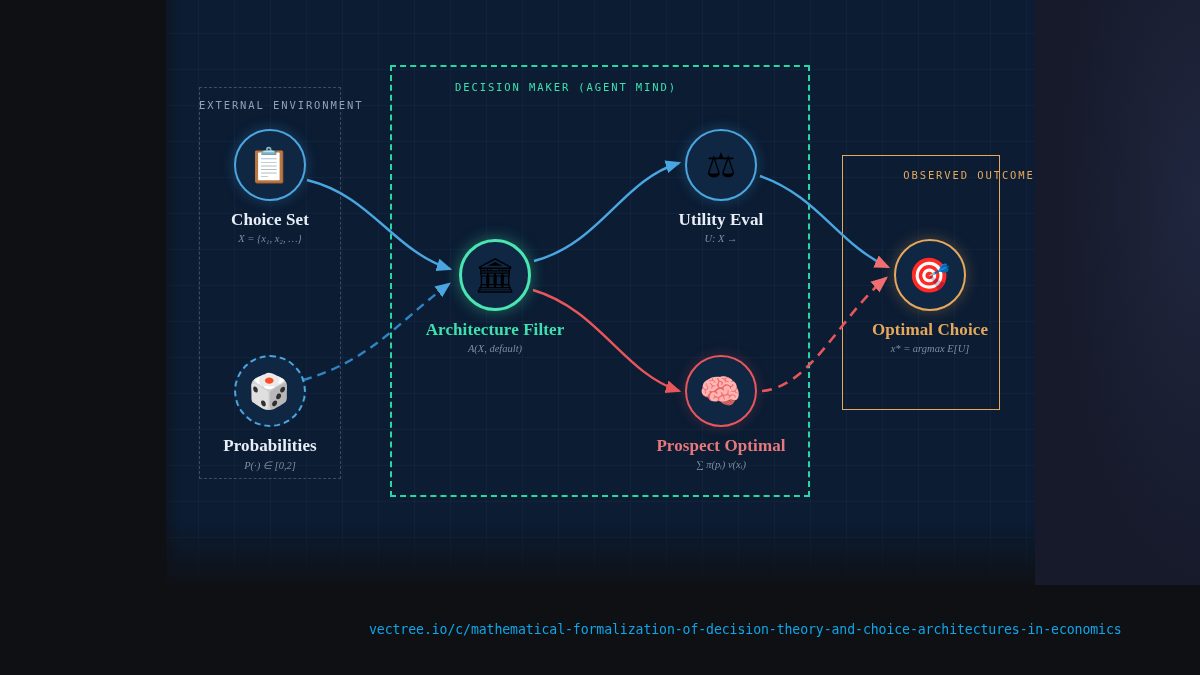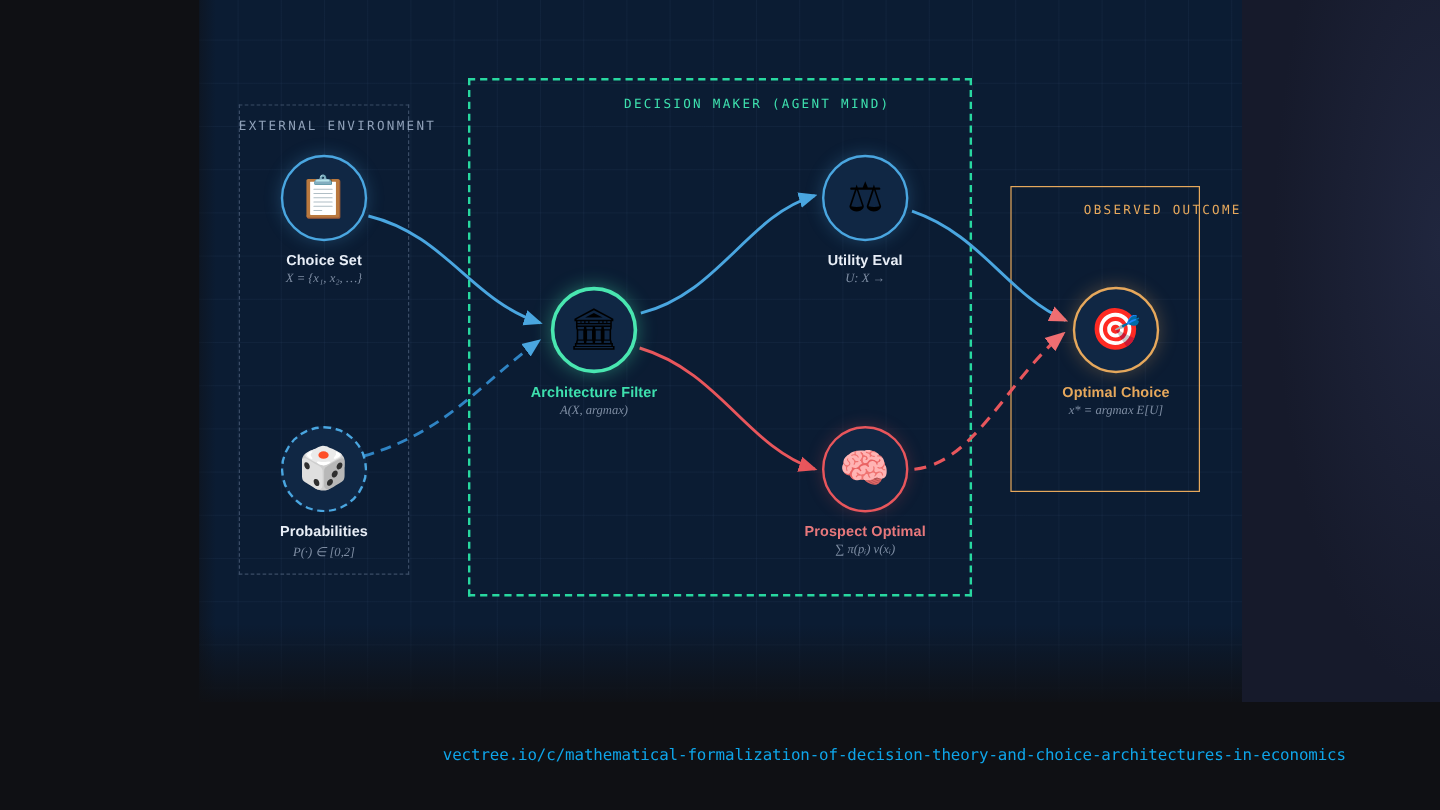--- a/index.html
+++ b/index.html
@@ -62,21 +62,21 @@
   #box-external {
     left:199px; top:87px; width:142px; height:392px;
     border:1px dashed rgba(150,170,200,0.34);
   }
   #label-external { left:199px; top:99px; color:#8fa0b8; }
 
   #box-decision {
     left:390px; top:65px; width:420px; height:432px;
     border:2px dashed #28d8a0;
   }
-  #label-decision { left:390px; top:81px; width:352px; text-align:right; color:#3ee0ae; }
+  #label-decision { left:390px; top:81px; width:352px; text-align:center; color:#3ee0ae; }
 
   #box-outcome {
     left:842px; top:155px; width:158px; height:255px;
     border:1.6px solid #e6a85c;
   }
   #label-outcome { left:842px; top:169px; width:158px; text-align:center; color:#e6a85c;margin-left:48px; }
 
   
   .node { position:absolute; width:200px; margin-left:-100px; text-align:center; }
   .node .ring {
@@ -84,22 +84,22 @@
     margin:0 auto; display:flex; align-items:center; justify-content:center;
     background:#102744;
     font-size:34px; line-height:1;
   }
   .node .ring.solid-blue   { border:2.5px solid #4aa6e0; box-shadow:0 0 14px rgba(74,166,224,0.28); }
   .node .ring.dashed-blue  { border:2.5px dashed #4aa6e0; }
   .node .ring.solid-green  { border:3px solid #49e6b0; box-shadow:0 0 16px rgba(73,230,176,0.40); }
   .node .ring.solid-red    { border:2.5px solid #e8565c; box-shadow:0 0 14px rgba(232,86,92,0.22); }
   .node .ring.solid-orange { border:2.5px solid #e6a85c; box-shadow:0 0 16px rgba(230,168,92,0.30); }
   .node .n-title {
-    margin-top:9px; font-size:12px; font-weight:bold; letter-spacing:0.1px;
-    font-family:Liberation Sans, sans-serif;
+    margin-top:9px; font-size:17px; font-weight:bold; letter-spacing:0.1px;
+    font-family:Liberation Serif, serif;
     text-align:center;
   }
   .node .n-sub {
     margin-top:3px; font-size:10.5px; font-style:italic; color:#7e8da3;
     font-family:"Liberation Serif", serif;
   }
   .t-white  { color:#e8eef7; }
   .t-green  { color:#3ee0ae; }
   .t-red    { color:#e8787c; }
   .t-orange { color:#e6a85c; }
@@ -188,21 +188,21 @@
 
   <div class="node" style="left:270px; top:355px;">
     <div class="ring dashed-blue">🎲</div>
     <div class="n-title t-white">Probabilities</div>
     <div class="n-sub">P(·) ∈ [0,2]</div>
   </div>
 
   <div class="node" style="left:495px; top:239px;">
     <div class="ring solid-green">🏛</div>
     <div class="n-title t-green">Architecture Filter</div>
-    <div class="n-sub">A(X, argmax)</div>
+    <div class="n-sub">A(X, default)</div>
   </div>
 
   <div class="node" style="left:721px; top:129px;">
     <div class="ring solid-blue">⚖</div>
     <div class="n-title t-white">Utility Eval</div>
     <div class="n-sub">U: X →</div>
   </div>
 
   <div class="node" style="left:721px; top:355px;">
     <div class="ring solid-red">🧠</div>

